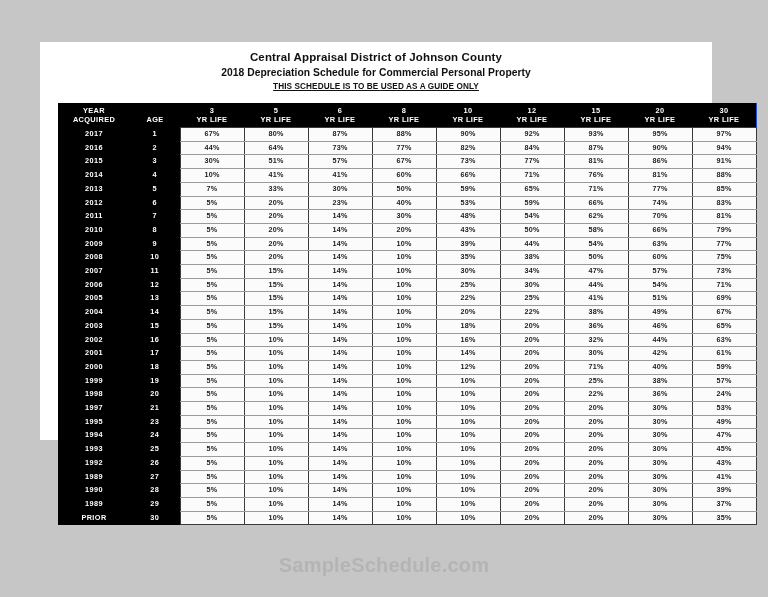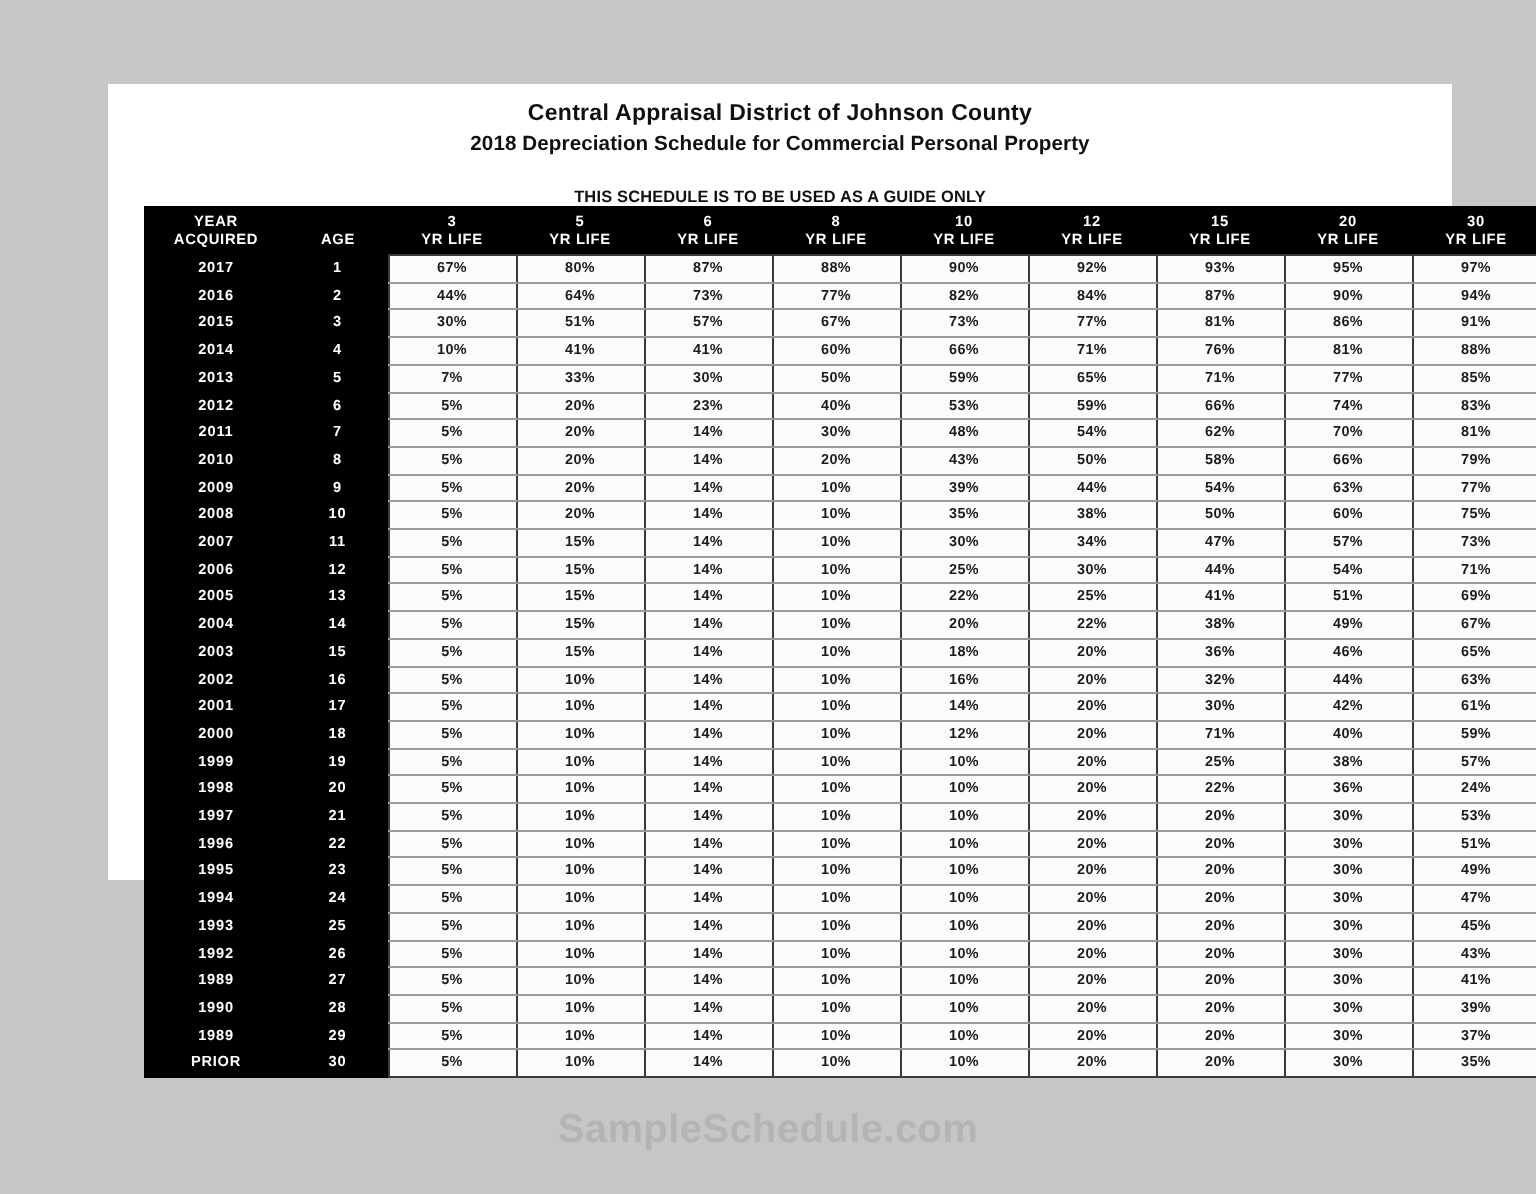--- a/index.html
+++ b/index.html
@@ -11,21 +11,21 @@
     height: 597px;
     background: #c6c6c6;
     font-family: "Liberation Sans", sans-serif;
     overflow: hidden;
     position: relative;
   }
 
   
   #page-sheet {
     position: absolute;
-    left: 54px;
+    left: 40px;
     top: 42px;
     width: 672px;
     height: 398px;
     background: #ffffff;
   }
 
   
   #title-block {
     padding-top: 8px;
     text-align: center;
@@ -41,23 +41,23 @@
     font-size: 10.3px;
     font-weight: bold;
     color: #101010;
     letter-spacing: 0.05px;
     line-height: 15px;
   }
   #doc-note {
     font-size: 8.2px;
     font-weight: bold;
     color: #111111;
+    text-decoration: underline;
     letter-spacing: 0.1px;
     line-height: 13px;
-    margin-top: 12px;
   }
 
   
   #schedule-wrap {
     position: absolute;
     left: 18px;
     top: 61px;
     width: 650px;
   }
   table#schedule {
@@ -478,33 +478,20 @@
             <td class="val">10%</td>
             <td class="val">14%</td>
             <td class="val">10%</td>
             <td class="val">10%</td>
             <td class="val">20%</td>
             <td class="val">20%</td>
             <td class="val">30%</td>
             <td class="val">53%</td>
           </tr>
           <tr>
-            <td class="lbl">1996</td>
-            <td class="lbl">22</td>
-            <td class="val first-val">5%</td>
-            <td class="val">10%</td>
-            <td class="val">14%</td>
-            <td class="val">10%</td>
-            <td class="val">10%</td>
-            <td class="val">20%</td>
-            <td class="val">20%</td>
-            <td class="val">30%</td>
-            <td class="val">51%</td>
-          </tr>
-          <tr>
             <td class="lbl">1995</td>
             <td class="lbl">23</td>
             <td class="val first-val">5%</td>
             <td class="val">10%</td>
             <td class="val">14%</td>
             <td class="val">10%</td>
             <td class="val">10%</td>
             <td class="val">20%</td>
             <td class="val">20%</td>
             <td class="val">30%</td>

